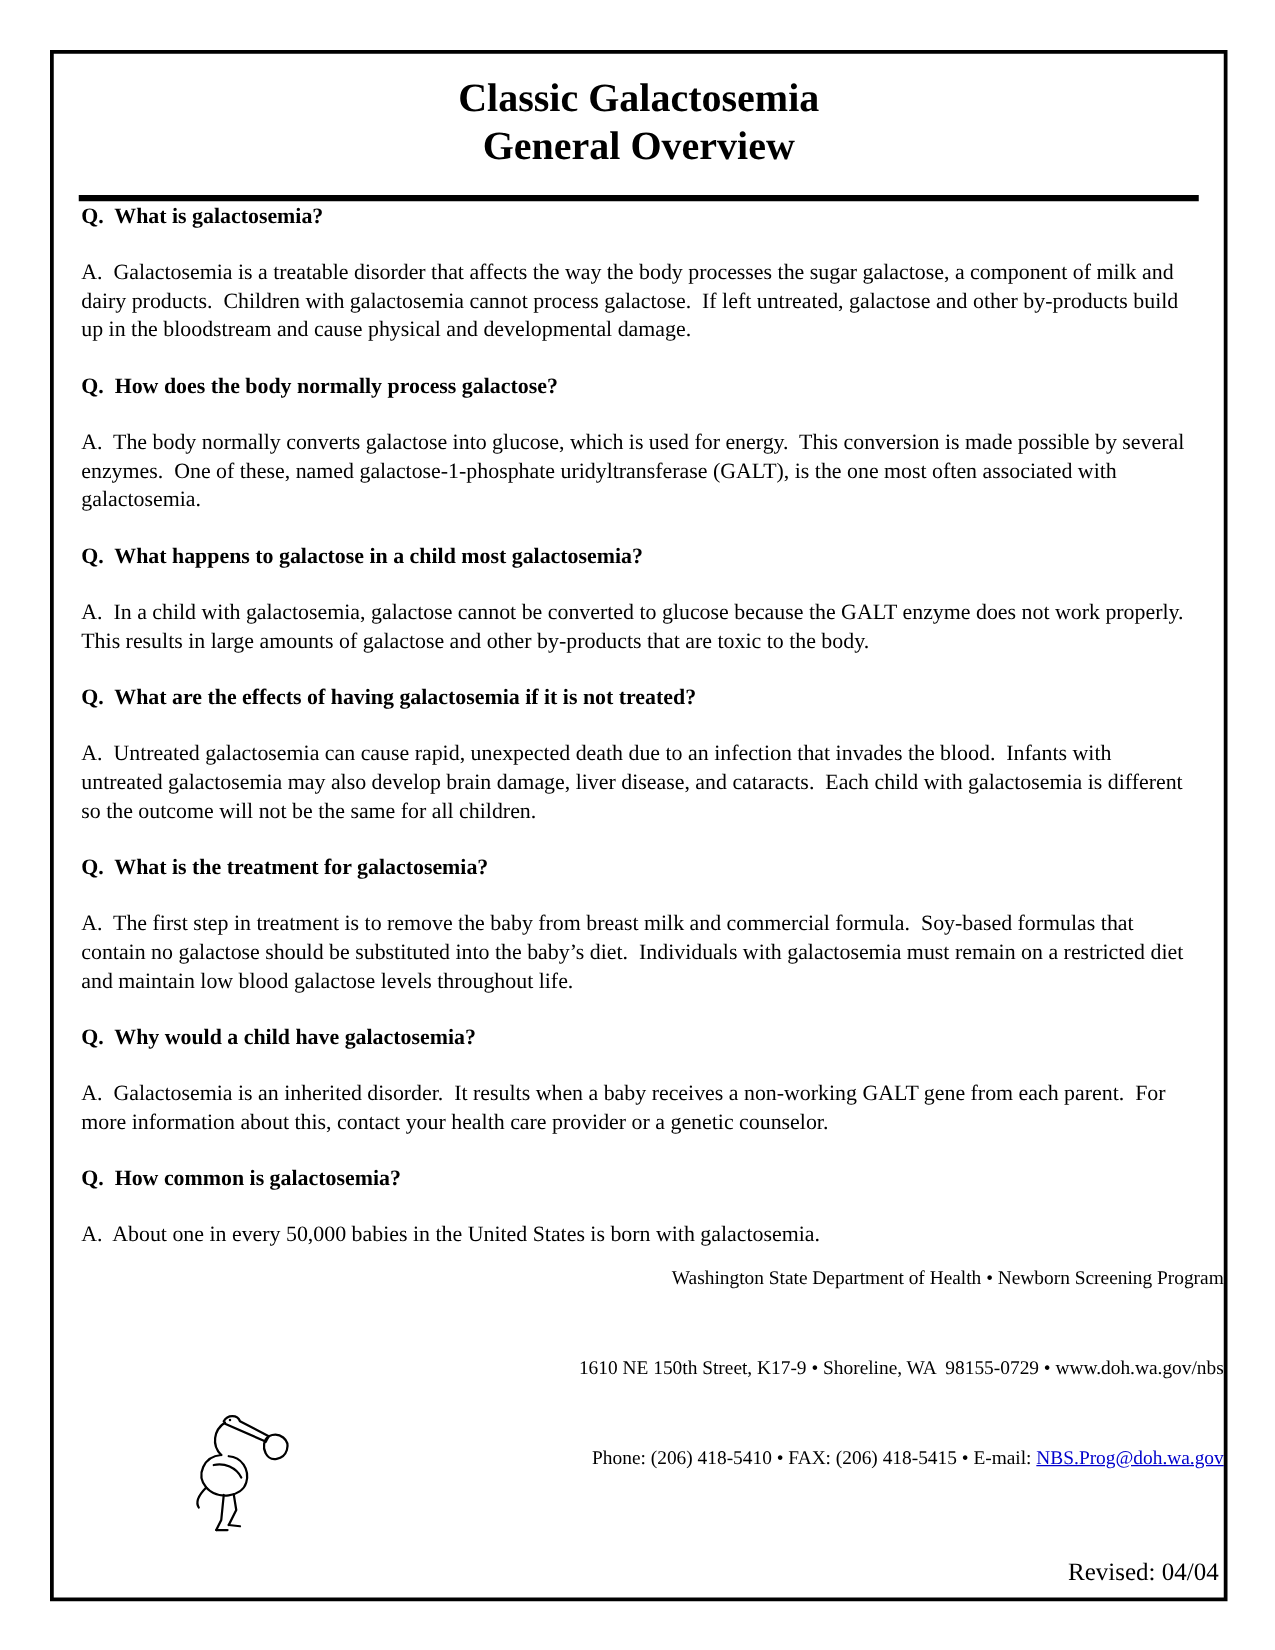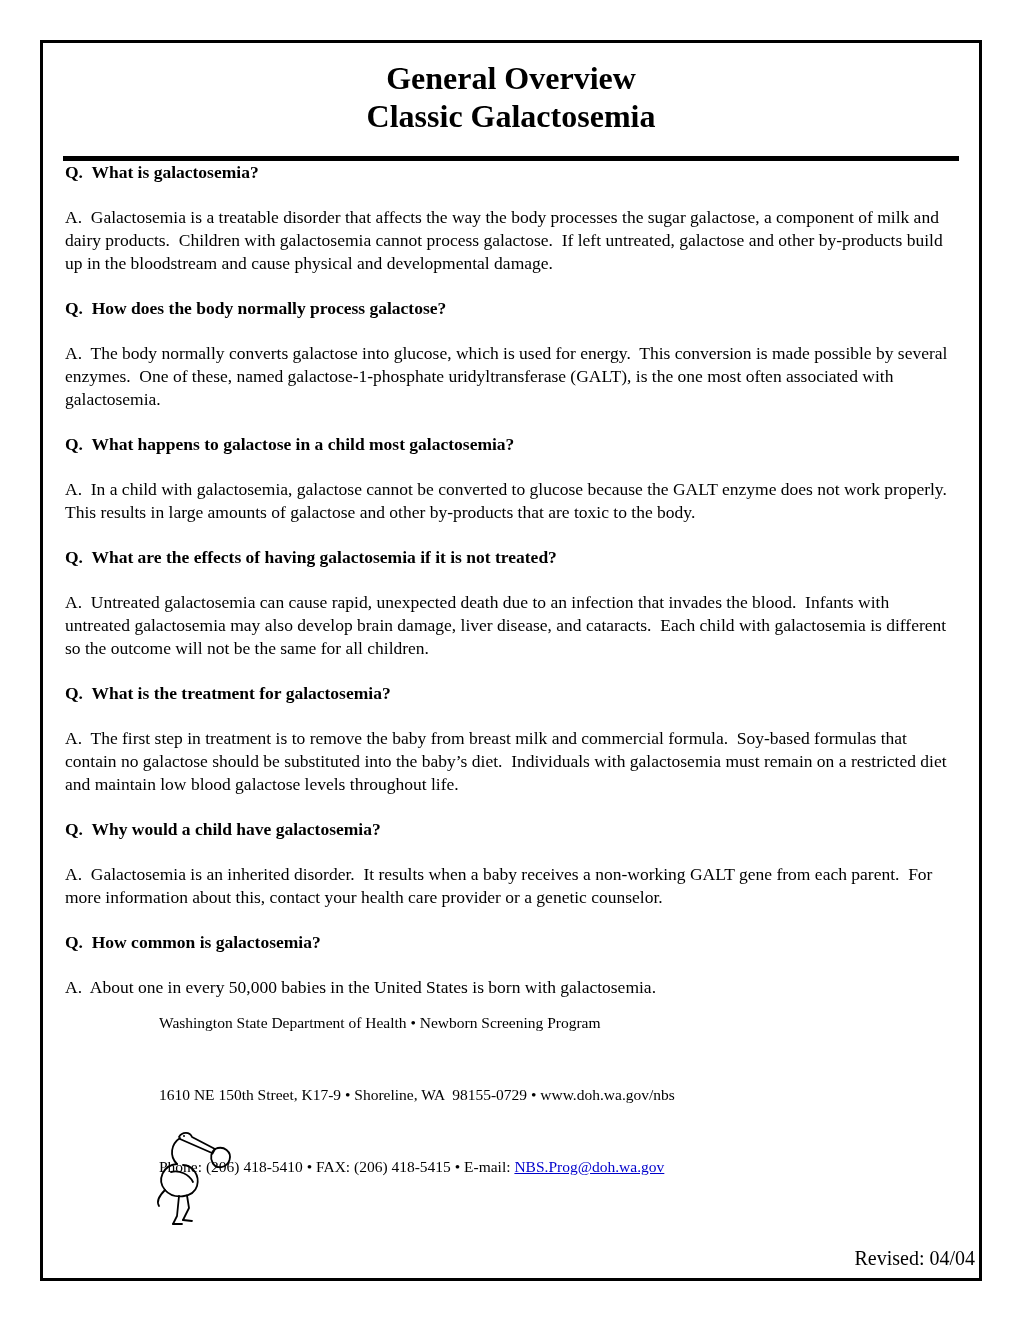--- a/index.html
+++ b/index.html
@@ -55,42 +55,42 @@
     bottom: 8px;
   }
   .stork {
     position: absolute;
     left: 106px;
     bottom: 42px;
     width: 90px;
     height: 100px;
   }
   .footer-lines {
-    text-align: left;
+    text-align: right;
     font-size: 15.5px;
     line-height: 24px;
     padding-left: 116px;
     white-space: pre-wrap;
   }
   .revised {
     text-align: right;
     font-size: 20px;
     padding-right: 4px;
     margin-top: 20px;
   }
 </style>
 </head>
 <body>
 
 <div class="page">
   <div class="frame">
 
     <h1 class="title">
+      <span class="title-line">Classic Galactosemia</span>
       <span class="title-line">General Overview</span>
-      <span class="title-line">Classic Galactosemia</span>
     </h1>
     <div class="title-rule"></div>
 
     <div class="content">
 
       <section>
         <p class="q">Q.  What is galactosemia?</p>
         <p class="a">A.  Galactosemia is a treatable disorder that affects the way the body processes the sugar galactose, a component of milk and dairy products.  Children with galactosemia cannot process galactose.  If left untreated, galactose and other by-products build up in the bloodstream and cause physical and developmental damage.</p>
       </section>
 

